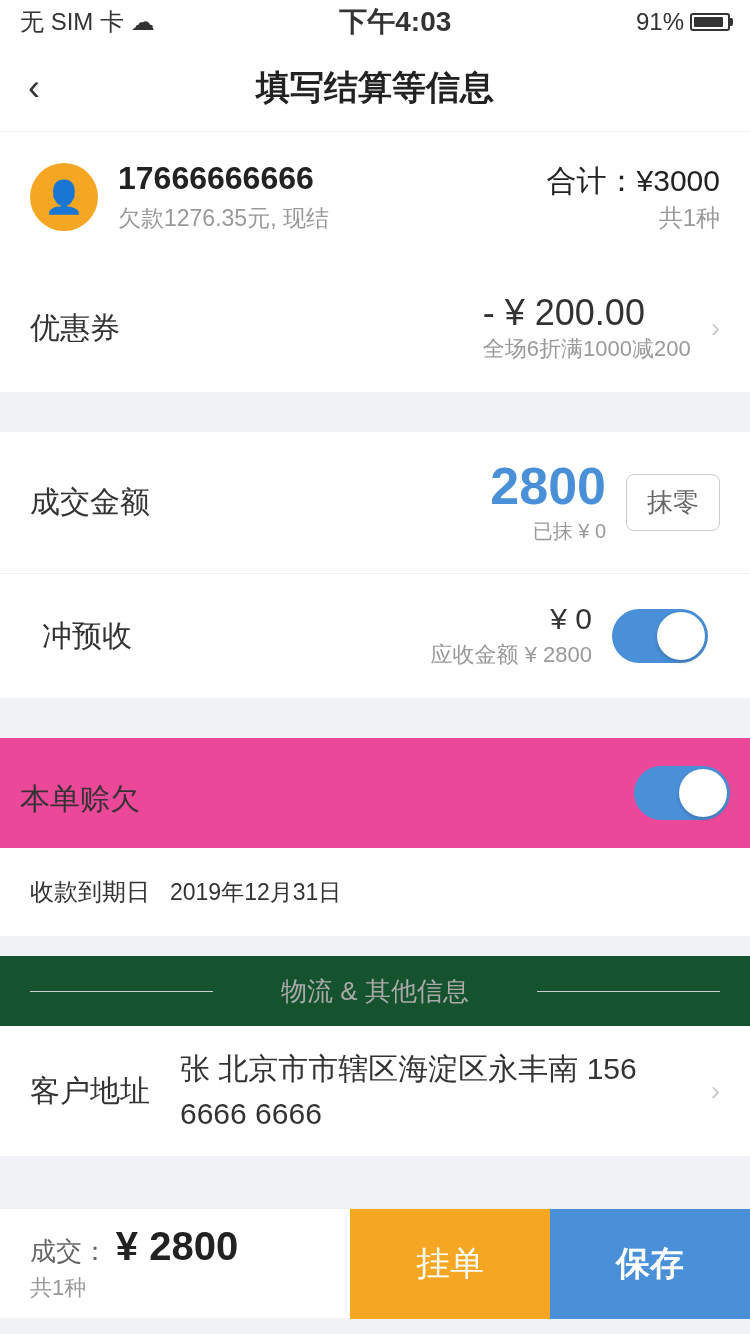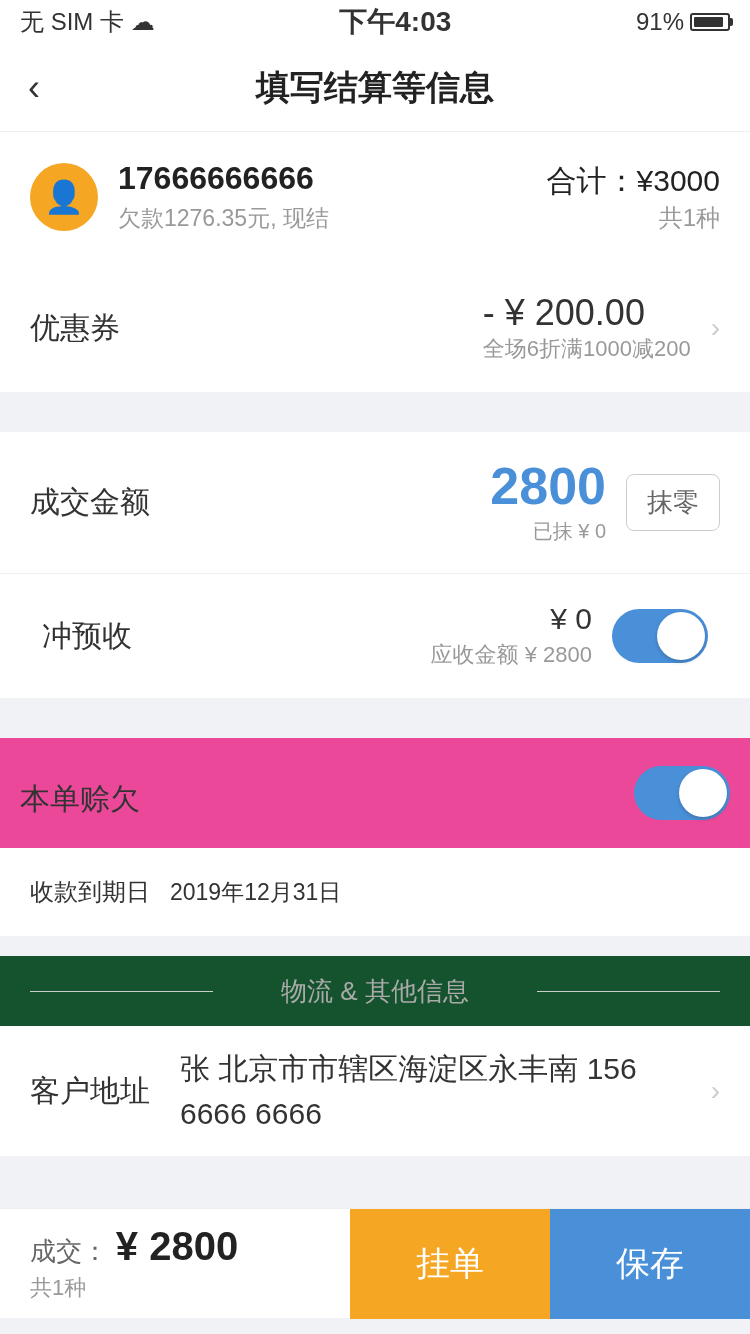--- a/index.html
+++ b/index.html
@@ -228,21 +228,21 @@
       width: 200px; height: 110px;
       background: #f5a623;
       display: flex; align-items: center; justify-content: center;
       font-size: 34px; color: #fff; font-weight: 500;
       cursor: pointer;
     }
     .bottom-btn-save {
       width: 200px; height: 110px;
       background: #4a90d9;
       display: flex; align-items: center; justify-content: center;
-      font-size: 34px; color: #fff; font-weight: 400;
+      font-size: 34px; color: #fff; font-weight: 700;
       cursor: pointer;
     }
   </style>
 </head>
 <body>
 
 <div class="status-bar">
   <div class="status-left">
     <span>无 SIM 卡 ☁</span>
   </div>

